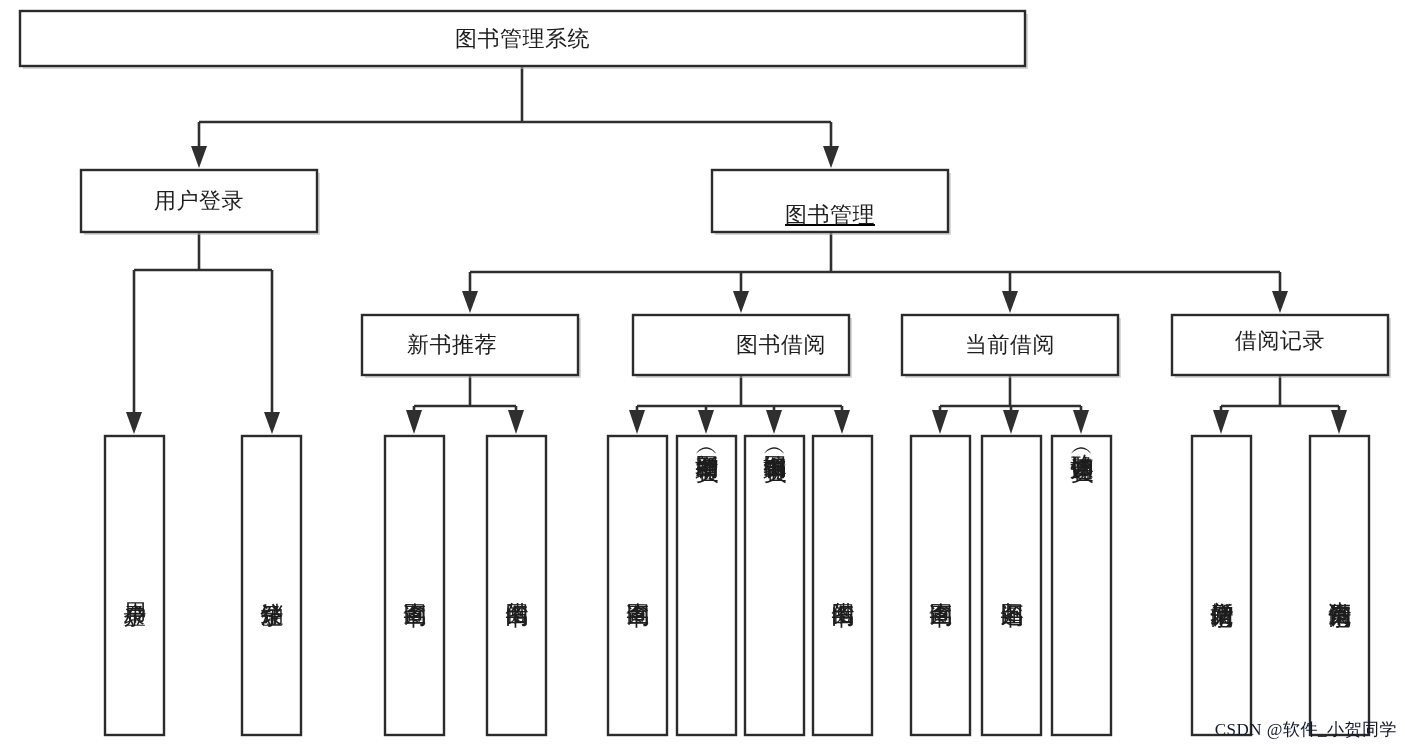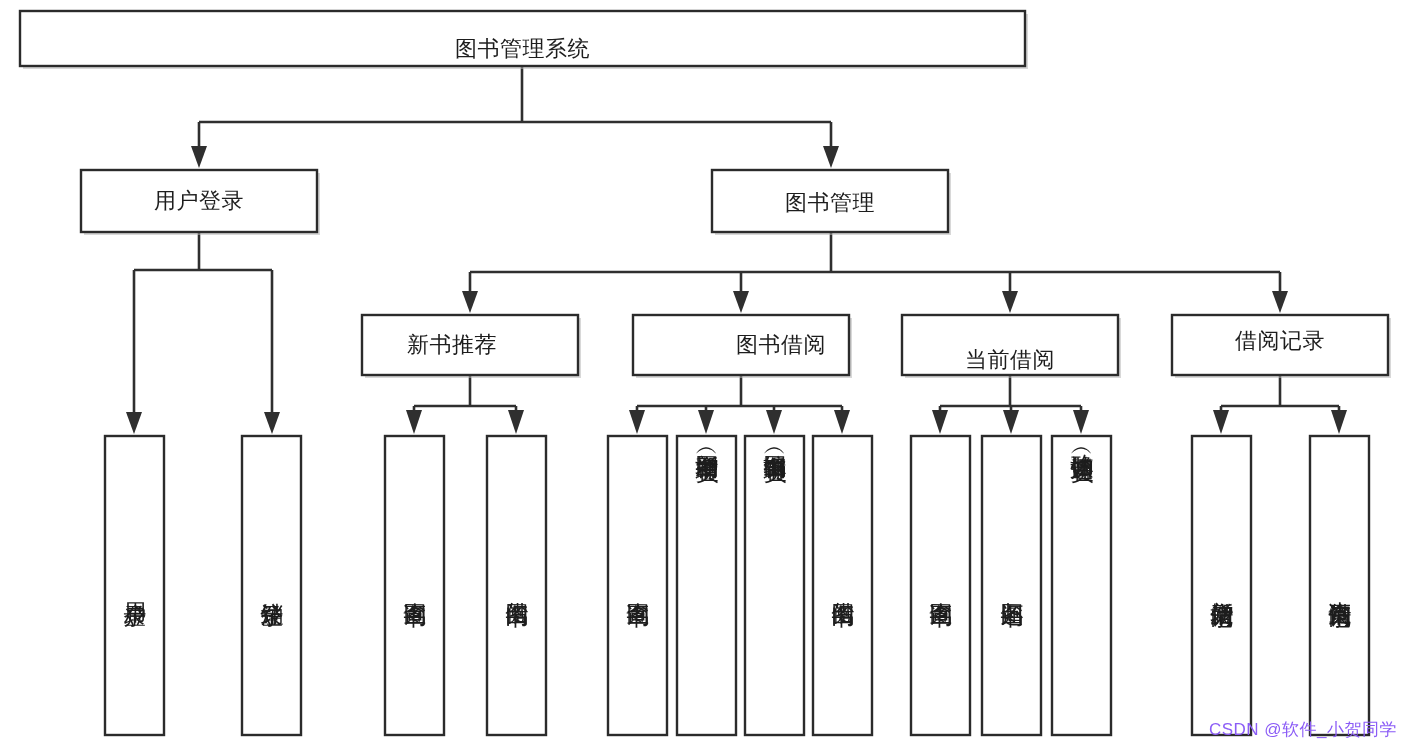--- a/index.html
+++ b/index.html
@@ -74,23 +74,23 @@
     font-family: "DejaVu Sans", "Liberation Sans", sans-serif;
     font-size: 22px;
     color: #1d1d1d;
     white-space: nowrap;
     letter-spacing: 0.5px;
   }
   #watermark {
     position: absolute;
     right: 8px;
     bottom: 6px;
-    font-family: Liberation Sans, sans-serif;
+    font-family: Liberation Serif, serif;
     font-size: 17px;
-    color: #8b5cf6;
+    color: #0f172a;
     white-space: nowrap;
     letter-spacing: 0.5px;
     text-align: center;
   }
 </style>
 </head>
 <body>
 
 <div id="diagram-root">
 
@@ -196,41 +196,41 @@
       <rect class="node-rect" x="745" y="436" width="59" height="299"></rect>
       <rect class="node-rect" x="813" y="436" width="59" height="299"></rect>
       <rect class="node-rect" x="911" y="436" width="59" height="299"></rect>
       <rect class="node-rect" x="982" y="436" width="59" height="299"></rect>
       <rect class="node-rect" x="1052" y="436" width="59" height="299"></rect>
       <rect class="node-rect" x="1192" y="436" width="59" height="299"></rect>
       <rect class="node-rect" x="1310" y="436" width="59" height="299"></rect>
     </g>
   </svg>
 
-  <div class="htext-wrap" style="left:20px; top:21px; width:1005px; height:56px;">
+  <div class="htext-wrap" style="left:20px; top:11px; width:1005px; height:56px;">
     <span class="htext">图书管理系统</span>
   </div>
 
   <div class="htext-wrap" style="left:81px; top:170px; width:236px; height:62px;">
     <span class="htext">用户登录</span>
   </div>
 
-  <div class="htext-wrap" style="left:712px; top:172px; width:236px; height:62px;">
+  <div class="htext-wrap" style="left:712px; top:184px; width:236px; height:62px;text-decoration:underline;">
     <span class="htext">图书管理</span>
   </div>
 
   <div class="htext-wrap" style="left:344px; top:315px; width:216px; height:60px;">
     <span class="htext">新书推荐</span>
   </div>
 
   <div class="htext-wrap" style="left:633px; top:315px; width:216px; height:60px;margin-left:40px;">
     <span class="htext">图书借阅</span>
   </div>
 
-  <div class="htext-wrap" style="left:902px; top:315px; width:216px; height:60px;align-items:flex-end;">
+  <div class="htext-wrap" style="left:902px; top:315px; width:216px; height:60px;">
     <span class="htext">当前借阅</span>
   </div>
 
   <div class="htext-wrap" style="left:1172px; top:315px; width:216px; height:51px;">
     <span class="htext">借阅记录</span>
   </div>
 
   <div class="vtext-wrap" style="left:105px; top:436px; width:59px; height:299px;">
     <span class="vtext">用户登录</span>
   </div>

